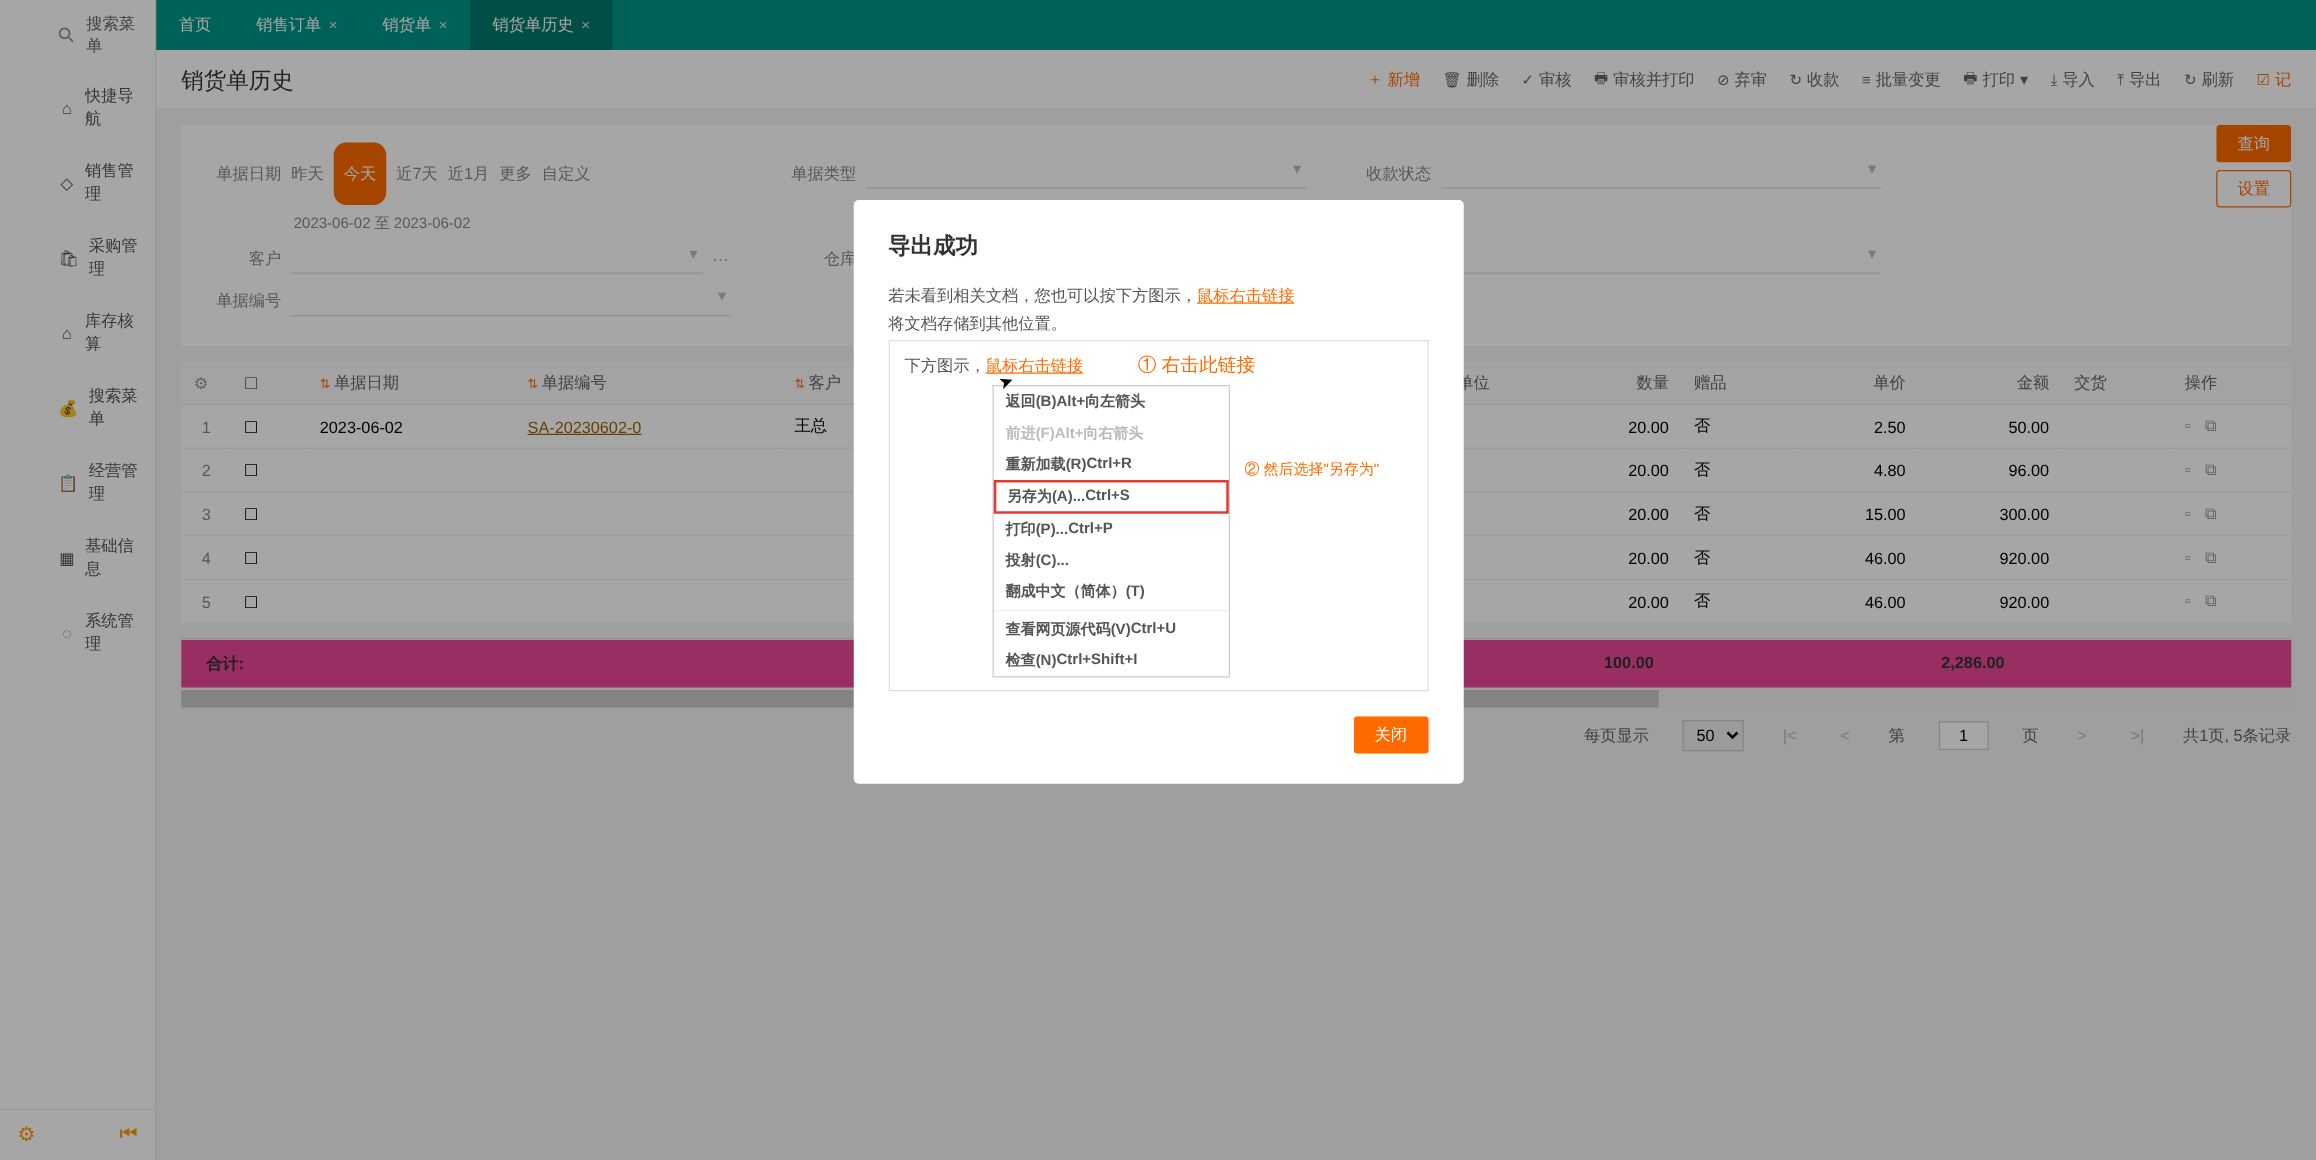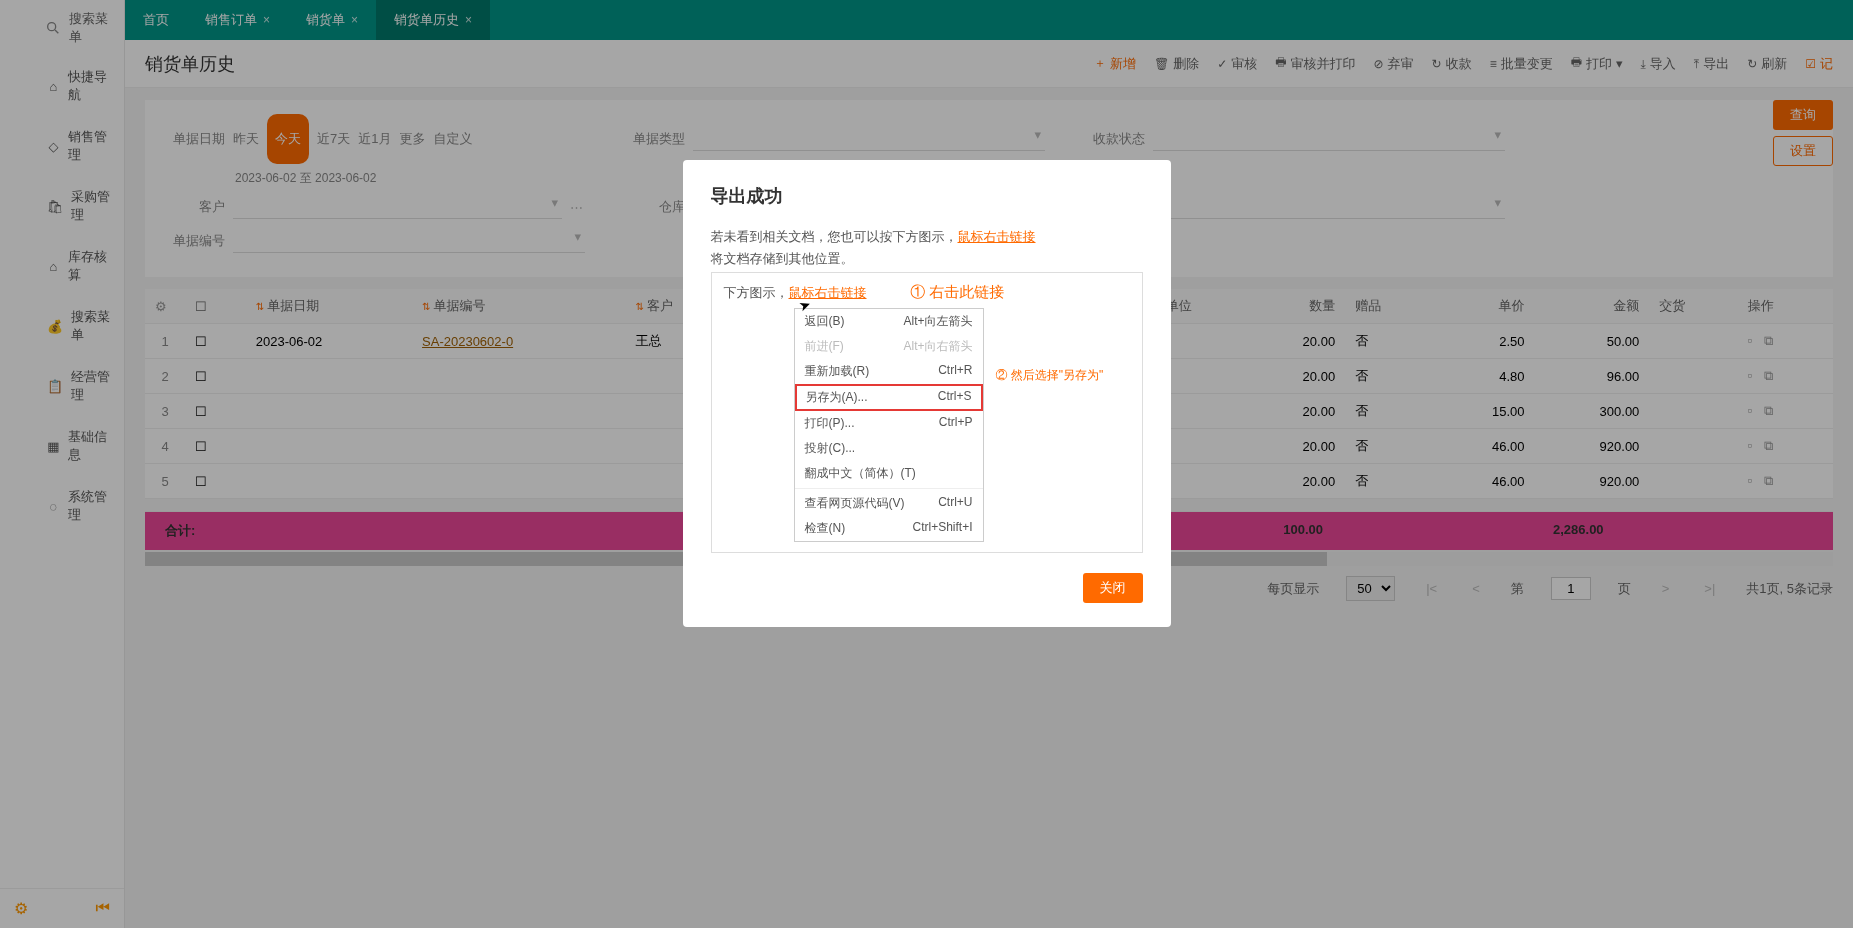--- a/index.html
+++ b/index.html
@@ -65,21 +65,21 @@
 
 .overlay { position: absolute; inset: 0; background: rgba(0,0,0,.35); display: flex; align-items: flex-start; justify-content: center; padding-top: 160px; }
 .modal { width: 488px; background: #fff; border-radius: 4px; padding: 24px 28px; font-size: 13px; color: #555; }
 .modal h3 { font-size: 18px; color: #333; margin-bottom: 18px; font-weight: bold; }
 .modal p { line-height: 1.7; margin-bottom: 2px; }
 .modal .olink { color: #ff6a00; text-decoration: underline; cursor: pointer; }
 .help-img { border: 1px solid #ddd; padding: 10px 12px; margin-bottom: 20px; position: relative; }
 .help-head { margin-bottom: 6px; }
 .note-r { color: #ff6a00; margin-left: 6px; font-size: 15px; }
 .ctx-menu { border: 1px solid #ccc; width: 190px; margin-left: 70px; font-size: 12px; background: #fff; }
-.ctx-row { display: flex; justify-content: space-between; padding: 4px 10px; color: #555; }
+.ctx-row { display: flex; justify-content: flex-start; padding: 4px 10px; color: #555; font-weight: bold; }
 .ctx-row.dim { color: #bbb; }
 .ctx-row.hl { border: 2px solid #e53935; padding: 3px 9px; }
 .ctx-sep { border-top: 1px solid #eee; margin: 2px 0; }
 .note-side { position: absolute; left: 284px; top: 94px; color: #ff6a00; font-size: 12px; }
 .modal-ftr { text-align: right; }
 .cursor-ptr { position: absolute; left: 75px; top: 14px; font-size: 14px; color: #000; transform: rotate(-20deg); }
 
 svg { width: 16px; height: 16px; }
 </style>
 </head>

